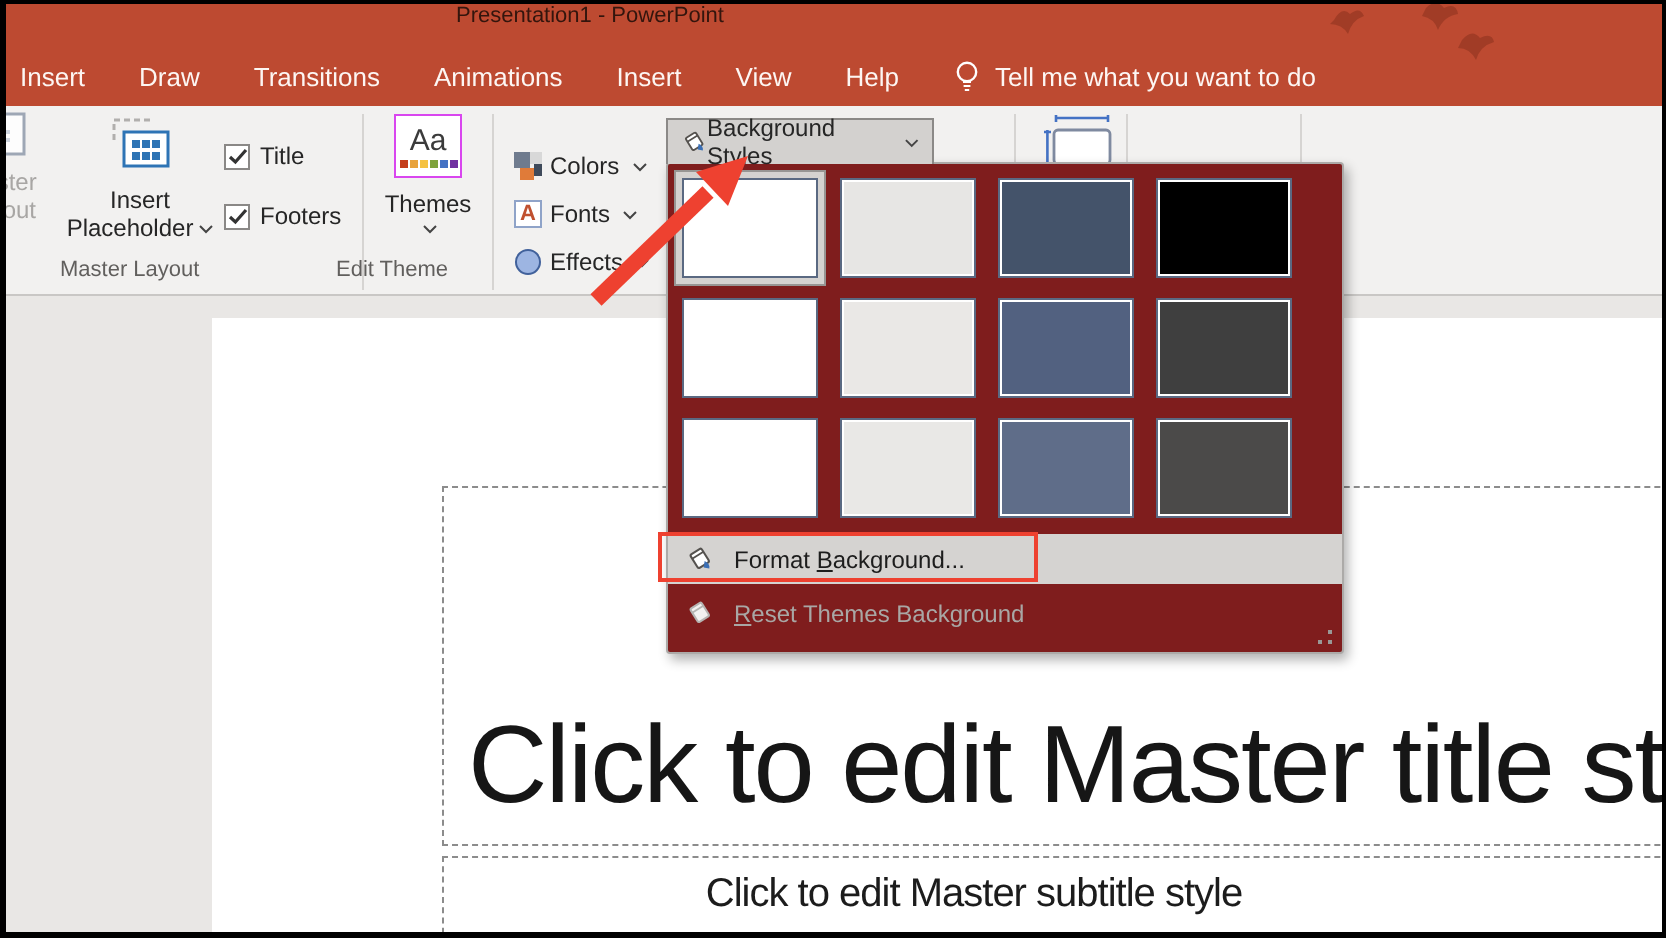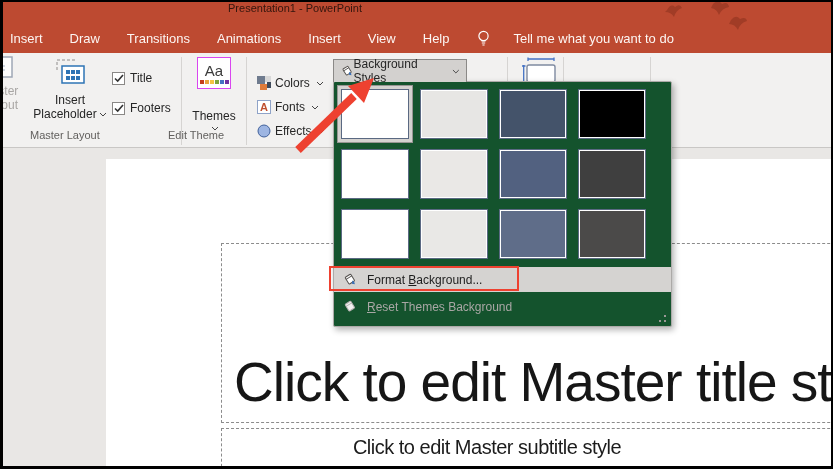--- a/index.html
+++ b/index.html
@@ -5,21 +5,21 @@
   html,body{margin:0;padding:0;background:#555;}
   *{box-sizing:border-box;font-family:"Liberation Sans","DejaVu Sans",sans-serif;}
   .screen{position:relative;width:833px;height:469px;background:#e9e7e5;overflow:hidden;}
   .frame{position:absolute;inset:0;border-top:2px solid #000;border-left:3px solid #000;border-right:2px solid #000;border-bottom:3px solid #000;pointer-events:none;z-index:60;}
 
   
   .titlebar{position:absolute;left:0;top:0;width:833px;height:53px;background:#bd4a31;}
   .win-title{position:absolute;left:0;top:2px;width:590px;text-align:center;font-size:11px;color:#33150d;}
   .tabs{position:absolute;left:10px;top:30px;display:flex;align-items:center;gap:27px;color:#fdf6f3;font-size:13px;}
   .tab{cursor:default;}
-  .tellme{display:flex;align-items:center;gap:24px;}
+  .tellme{display:flex;align-items:center;gap:8px;}
   .birds{position:absolute;right:45px;top:2px;}
 
   
   .ribbon{position:absolute;left:0;top:53px;width:833px;height:95px;background:#f2f1f0;border-bottom:1px solid #c9c7c5;}
   .vdiv{position:absolute;top:4px;height:88px;width:1px;background:#d6d4d2;}
   .grouplabel{position:absolute;top:76px;font-size:11px;color:#615f5d;text-align:left;}
   .rbtn{position:absolute;display:flex;flex-direction:column;align-items:center;color:#262626;font-size:12px;}
   .rbtn .lbl{line-height:14px;}
   .dim{color:#a8a6a4;}
   .chev{margin-left:2px;}
@@ -34,21 +34,21 @@
 
   
   .slide{position:absolute;left:106px;top:159px;width:727px;height:310px;background:#fff;overflow:hidden;}
   .ph{position:absolute;border:1px dashed #8c8c8c;background:#fff;}
   .ph-title{left:115px;top:84px;width:1040px;height:180px;display:flex;align-items:flex-end;}
   .ph-title .txt{font-size:55px;letter-spacing:-1px;color:#161616;white-space:nowrap;padding:0 0 8px 12px;}
   .ph-sub{left:115px;top:269px;width:1040px;height:90px;}
   .ph-sub .txt{position:absolute;left:110px;top:7px;width:310px;text-align:center;font-size:20px;letter-spacing:-0.5px;color:#1c1c1c;white-space:nowrap;}
 
   
-  .dropdown{position:absolute;left:333px;top:81px;width:339px;height:246px;background:#14532d;border:1px solid #acaaa8;border-radius:2px;box-shadow:2px 3px 6px rgba(0,0,0,.3);z-index:10;}
+  .dropdown{position:absolute;left:333px;top:81px;width:339px;height:246px;background:#7f1d1d;border:1px solid #acaaa8;border-radius:2px;box-shadow:2px 3px 6px rgba(0,0,0,.3);z-index:10;}
   .swgrid{position:absolute;left:7px;top:7px;display:grid;grid-template-columns:repeat(4,68px);grid-auto-rows:50px;column-gap:11px;row-gap:10px;}
   .swatch{width:68px;height:50px;border:1px solid #5a6982;box-shadow:inset 0 0 0 1px #fff;cursor:pointer;}
   .swatch.sel{box-shadow:inset 0 0 0 1px #fff,0 0 0 3px #d4d2d0,0 0 0 4px #979593;}
   .menu-item{position:absolute;left:0;width:337px;height:25px;display:flex;align-items:center;gap:10px;padding-left:8px;font-size:12px;color:#1d1d1d;}
   .mi-format{top:185px;background:#d5d3d1;}
   .mi-reset{top:212px;color:#a9a7a5;}
   .accel{text-decoration:underline;}
   .grip{position:absolute;right:5px;bottom:4px;width:8px;height:8px;}
   .grip i{position:absolute;width:2px;height:2px;background:#9a9896;}
   .grip i:nth-child(1){right:0;bottom:0;} .grip i:nth-child(2){right:5px;bottom:0;} .grip i:nth-child(3){right:0;bottom:5px;}
@@ -150,21 +150,21 @@
         <span>Aa</span>
         <span class="aadots">
           <i style="background:#c43e1c"></i>
             <i style="background:#e8a33d"></i>
             <i style="background:#f5c242"></i>
             <i style="background:#7fa33c"></i>
             <i style="background:#4472c4"></i>
             <i style="background:#7030a0"></i>
         </span>
       </span>
-      <span class="lbl" style="margin-top:20px">Themes</span>
+      <span class="lbl" style="margin-top:6px">Themes</span>
       <svg class="chev" width="8" height="5" viewBox="0 0 8 5" style="margin-top:3px">
           <path d="M1 1 L4 4 L7 1" stroke="#444" fill="none"></path>
         </svg>
     </div>
     <div class="grouplabel" style="left:168px;width:60px">Edit Theme</div>
 
     <div class="smallbtn" style="left:257px;top:8px">
       <svg width="14" height="14" viewBox="0 0 14 14">
         <rect x="0" y="0" width="8" height="8" fill="#6f7b8e"></rect>
           <rect x="8" y="0" width="6" height="6" fill="#d8d8d8"></rect>

